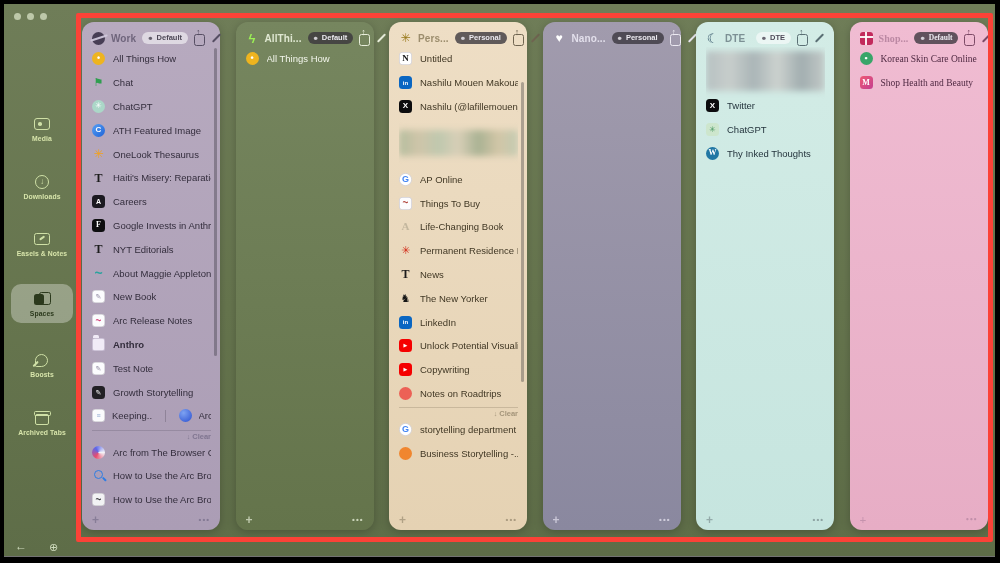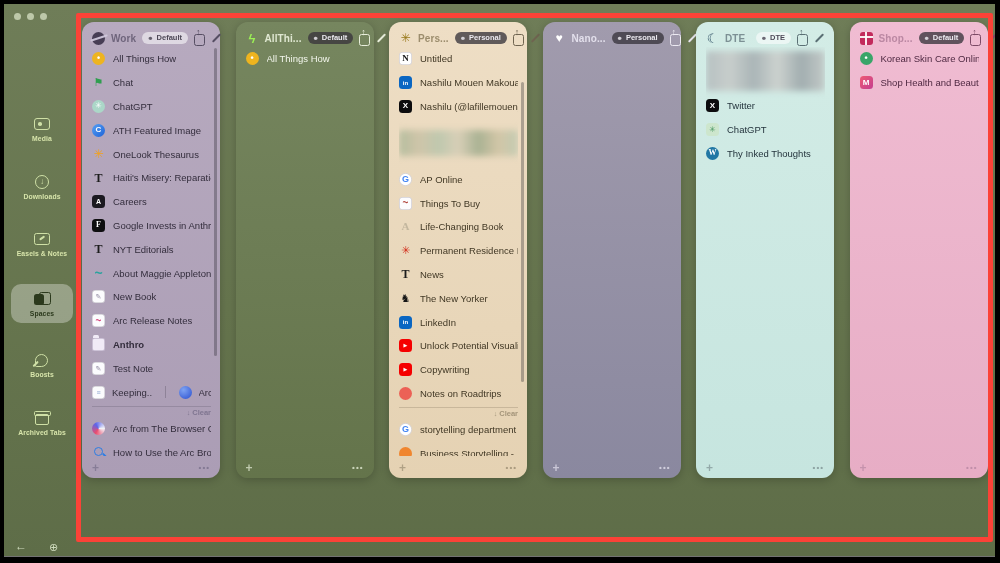--- a/index.html
+++ b/index.html
@@ -26,21 +26,21 @@
   .ic-spaces::after{content:"";position:absolute;left:8px;top:1px;width:10px;height:11px;border:1.6px solid currentColor;border-radius:2.5px;}
   .ic-boost::before{content:"";position:absolute;left:4px;top:2px;width:11px;height:11px;border:1.4px solid currentColor;border-radius:50% 50% 50% 10%;}
   .ic-boost::after{content:"";position:absolute;left:1px;top:11px;width:7px;height:1.6px;background:currentColor;border-radius:1px;transform:rotate(-45deg);}
   .ic-arch::before{content:"";position:absolute;left:4px;top:4px;width:12px;height:9px;border:1.4px solid currentColor;border-radius:2px;}
   .ic-arch::after{content:"";position:absolute;left:2.5px;top:1px;width:15px;height:2.6px;border:1.2px solid currentColor;border-radius:1.5px;}
   .side-foot{position:absolute;left:0;bottom:2px;width:76px;height:16px;color:#cfdbbd;}
   .side-foot .back{position:absolute;left:11px;bottom:1px;font-size:12px;}
   .side-foot .globe{position:absolute;left:45px;bottom:0;font-size:11px;}
   
   .spaces-row{position:absolute;left:78px;top:18px;height:508px;display:flex;gap:15.5px;}
-  .space-col{position:relative;flex:none;width:138px;height:456px;border-radius:12px;
+  .space-col{position:relative;flex:none;width:138px;height:508px;border-radius:12px;
     box-shadow:0 2px 10px rgba(0,0,0,.22);}
   .col-head{display:flex;align-items:center;gap:6px;padding:8px 9px 0 10px;height:16px;}
   .col-title{font-size:10px;font-weight:700;white-space:nowrap;letter-spacing:.1px;}
   .badge{display:inline-flex;align-items:center;gap:3px;padding:2.5px 6px 2.5px 5px;border-radius:9px;
     font-size:7.5px;font-weight:700;line-height:1;margin-left:auto;white-space:nowrap;}
   .badge::before{content:"☻";font-size:6px;line-height:1;opacity:.85;}
   .badge.dark{background:rgba(56,53,60,.78);color:#eceaf0;}
   .badge.light{background:rgba(255,255,255,.55);color:#4d4856;}
   .share-icon{position:relative;width:9px;height:10px;border:1.2px solid currentColor;border-radius:2.5px;margin-top:3px;flex:none;}
   .share-icon::before{content:"↑";position:absolute;top:-7.5px;left:1px;font-size:9px;font-weight:700;}
@@ -185,20 +185,24 @@
             <span class="row-label">Arc Release Notes</span>
           </div>
           <div class="row bold">
             <span class="icn folder" style="height: 13px; width: 13px; flex-basis: 13px;"></span>
             <span class="row-label">Anthro</span>
           </div>
           <div class="row">
             <span class="icn square bordered" style="height: 13px; width: 13px; flex-basis: 13px; background: rgb(252, 252, 254); color: rgb(142, 135, 160); font-size: 7px;">✎</span>
             <span class="row-label">Test Note</span>
           </div>
+          <div class="row">
+            <span class="icn square" style="height: 13px; width: 13px; flex-basis: 13px; background: rgb(34, 32, 37); color: rgb(255, 255, 255); font-size: 7px;">✎</span>
+            <span class="row-label">Growth Storytelling</span>
+          </div>
           <div class="row split">
             <span class="half">
               <span class="icn square bordered" style="height: 13px; width: 13px; flex-basis: 13px; background: rgb(251, 251, 253); color: rgb(143, 168, 208); font-size: 7px;">≡</span>
               <span class="row-label">Keeping...</span>
             </span>
             <i class="vline" style="background: rgb(51, 45, 60);"></i>
             <span class="half">
               <span class="icn circle" style="height: 13px; width: 13px; flex-basis: 13px; background: radial-gradient(circle at 35% 30%, rgb(125, 162, 242), rgb(42, 79, 208));"></span>
               <span class="row-label">Arc</span>
             </span>
@@ -381,21 +385,21 @@
           <div class="row">
             <span class="icn circle serif" style="height: 13px; width: 13px; flex-basis: 13px; background: rgb(33, 119, 164); color: rgb(255, 255, 255); font-size: 8px;">W</span>
             <span class="row-label">Thy Inked Thoughts</span>
           </div>
         </div>
         <div class="col-foot">
           <span class="move-handle" style="color: rgb(135, 156, 156);">+</span>
           <span class="more-btn" style="color: rgb(135, 156, 156);">•••</span>
         </div>
       </div>
-      <div class="space-col" style="background: linear-gradient(rgb(240, 188, 210), rgb(231, 173, 197)); color: rgb(79, 41, 66);">
+      <div class="space-col" style="background: linear-gradient(rgb(240, 188, 210), rgb(231, 173, 197)); color: rgb(79, 41, 66); font-family: Liberation Serif, serif;">
         <div class="col-head">
           <span class="icn gift" style="height: 13px; width: 13px; flex-basis: 13px; background: rgb(194, 42, 92);"></span>
           <span class="col-title" style="color: rgb(187, 136, 163);">Shop...</span>
           <span class="badge dark">
             <span class="badge-label">Default</span>
           </span>
           <span class="share-icon" style="color: rgb(124, 74, 102);"></span>
           <span class="pencil-icon" style="color: rgb(124, 74, 102);"></span>
         </div>
         <div class="col-items">

